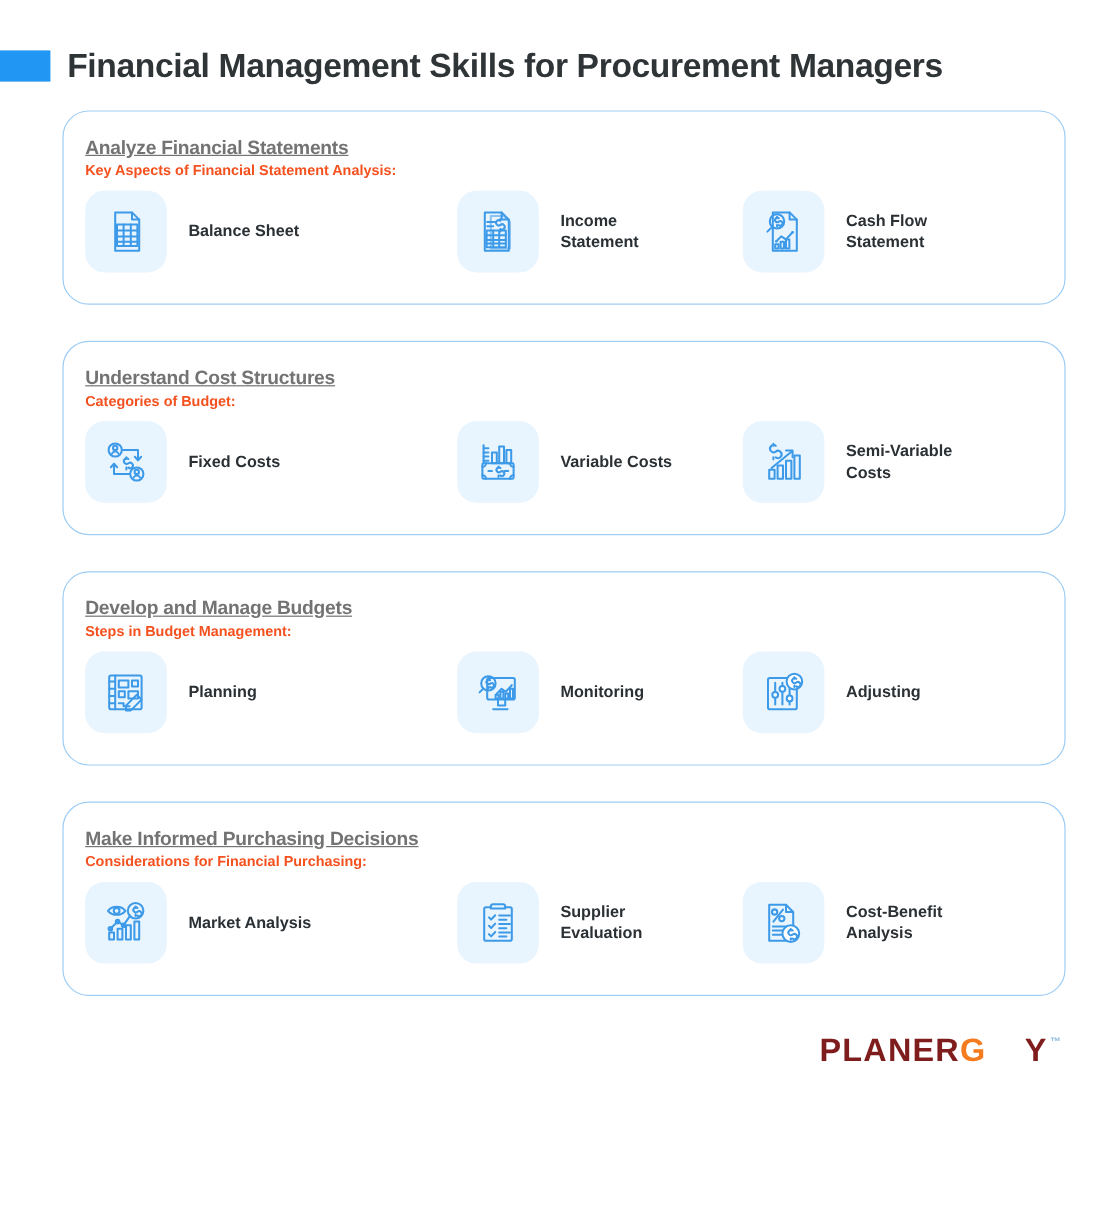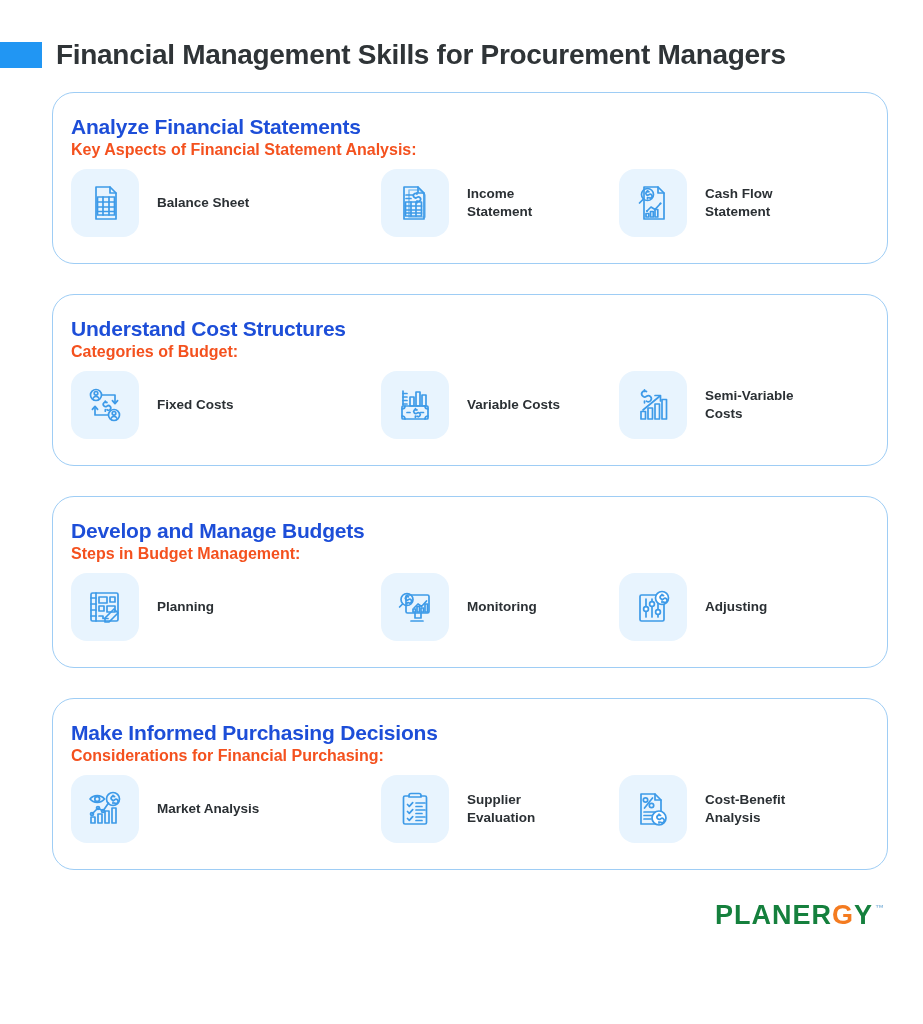--- a/index.html
+++ b/index.html
@@ -47,29 +47,30 @@
   .card {
     border: 1px solid #9ecdf5;
     border-radius: 22px;
     background: #ffffff;
     margin-bottom: 30px;
     padding: 22px 26px 26px 18px;
     box-sizing: border-box;
     width: 836px;
   }
   .card-heading {
-    font-size: 21px;
-    font-weight: bold;
-    color: #1d4ed8;
+    font-size: 16px;
+    font-weight: bold;
+    color: #737373;
     letter-spacing: -0.2px;
     margin: 0 0 2px 0;
     padding-left: 0;
+    text-decoration: underline;
   }
   .card-subheading {
-    font-size: 16px;
+    font-size: 12px;
     font-weight: bold;
     color: #f4511e;
     margin: 0 0 10px 0;
   }
 
   .items-row {
     display: flex;
     align-items: center;
     margin-top: 8px;
   }
@@ -113,21 +114,21 @@
     margin-top: 12px;
   }
   .logo {
     display: flex;
     align-items: flex-start;
     font-size: 27px;
     font-weight: bold;
     letter-spacing: 1px;
     color: #3d9ae8;
   }
-  .logo .seg-a { color: #15803d; }
+  .logo .seg-a { color: #7f1d1d; margin-left: 32px; }
   .logo .seg-g { color: #f47b20; }
   .logo .tm {
     font-size: 9px;
     font-weight: bold;
     color: #8ab9dd;
     margin-left: 2px;
     margin-top: 3px;
   }
 </style>
 </head>

